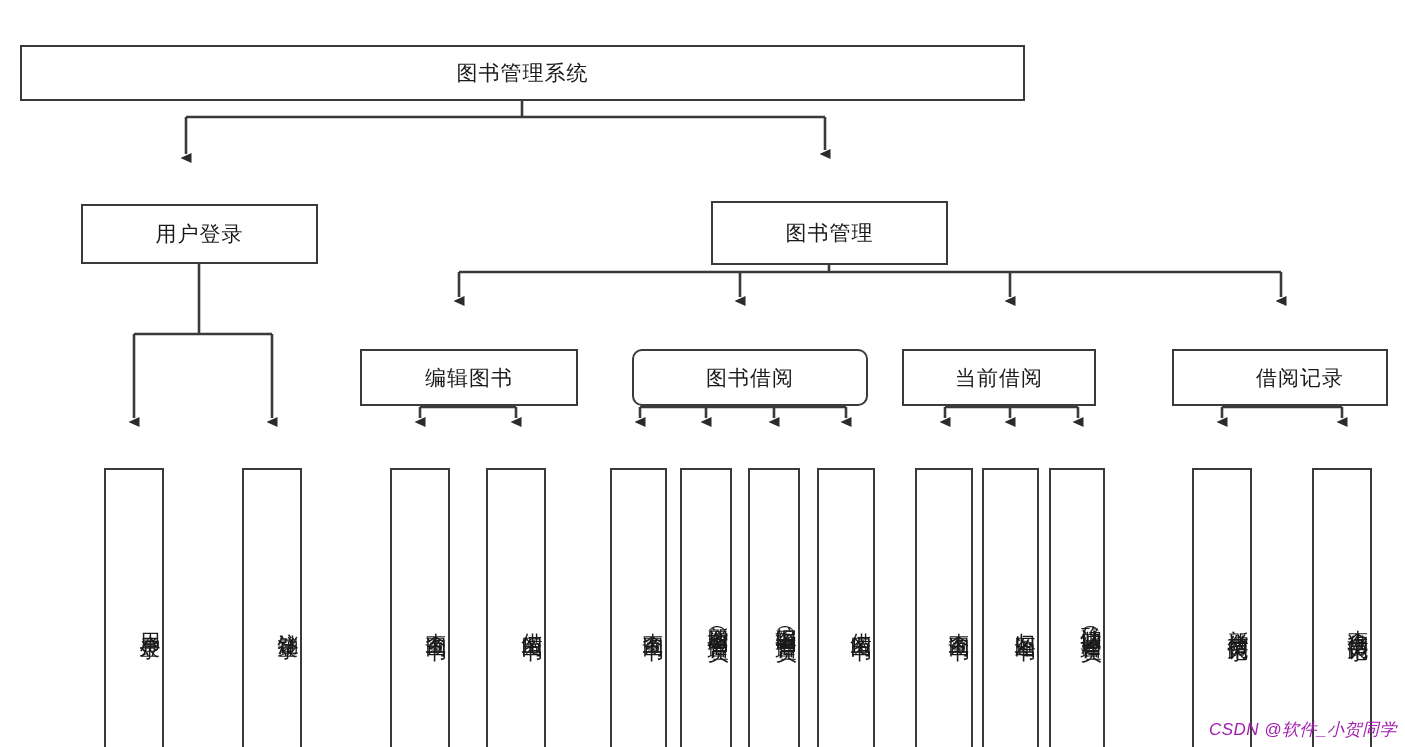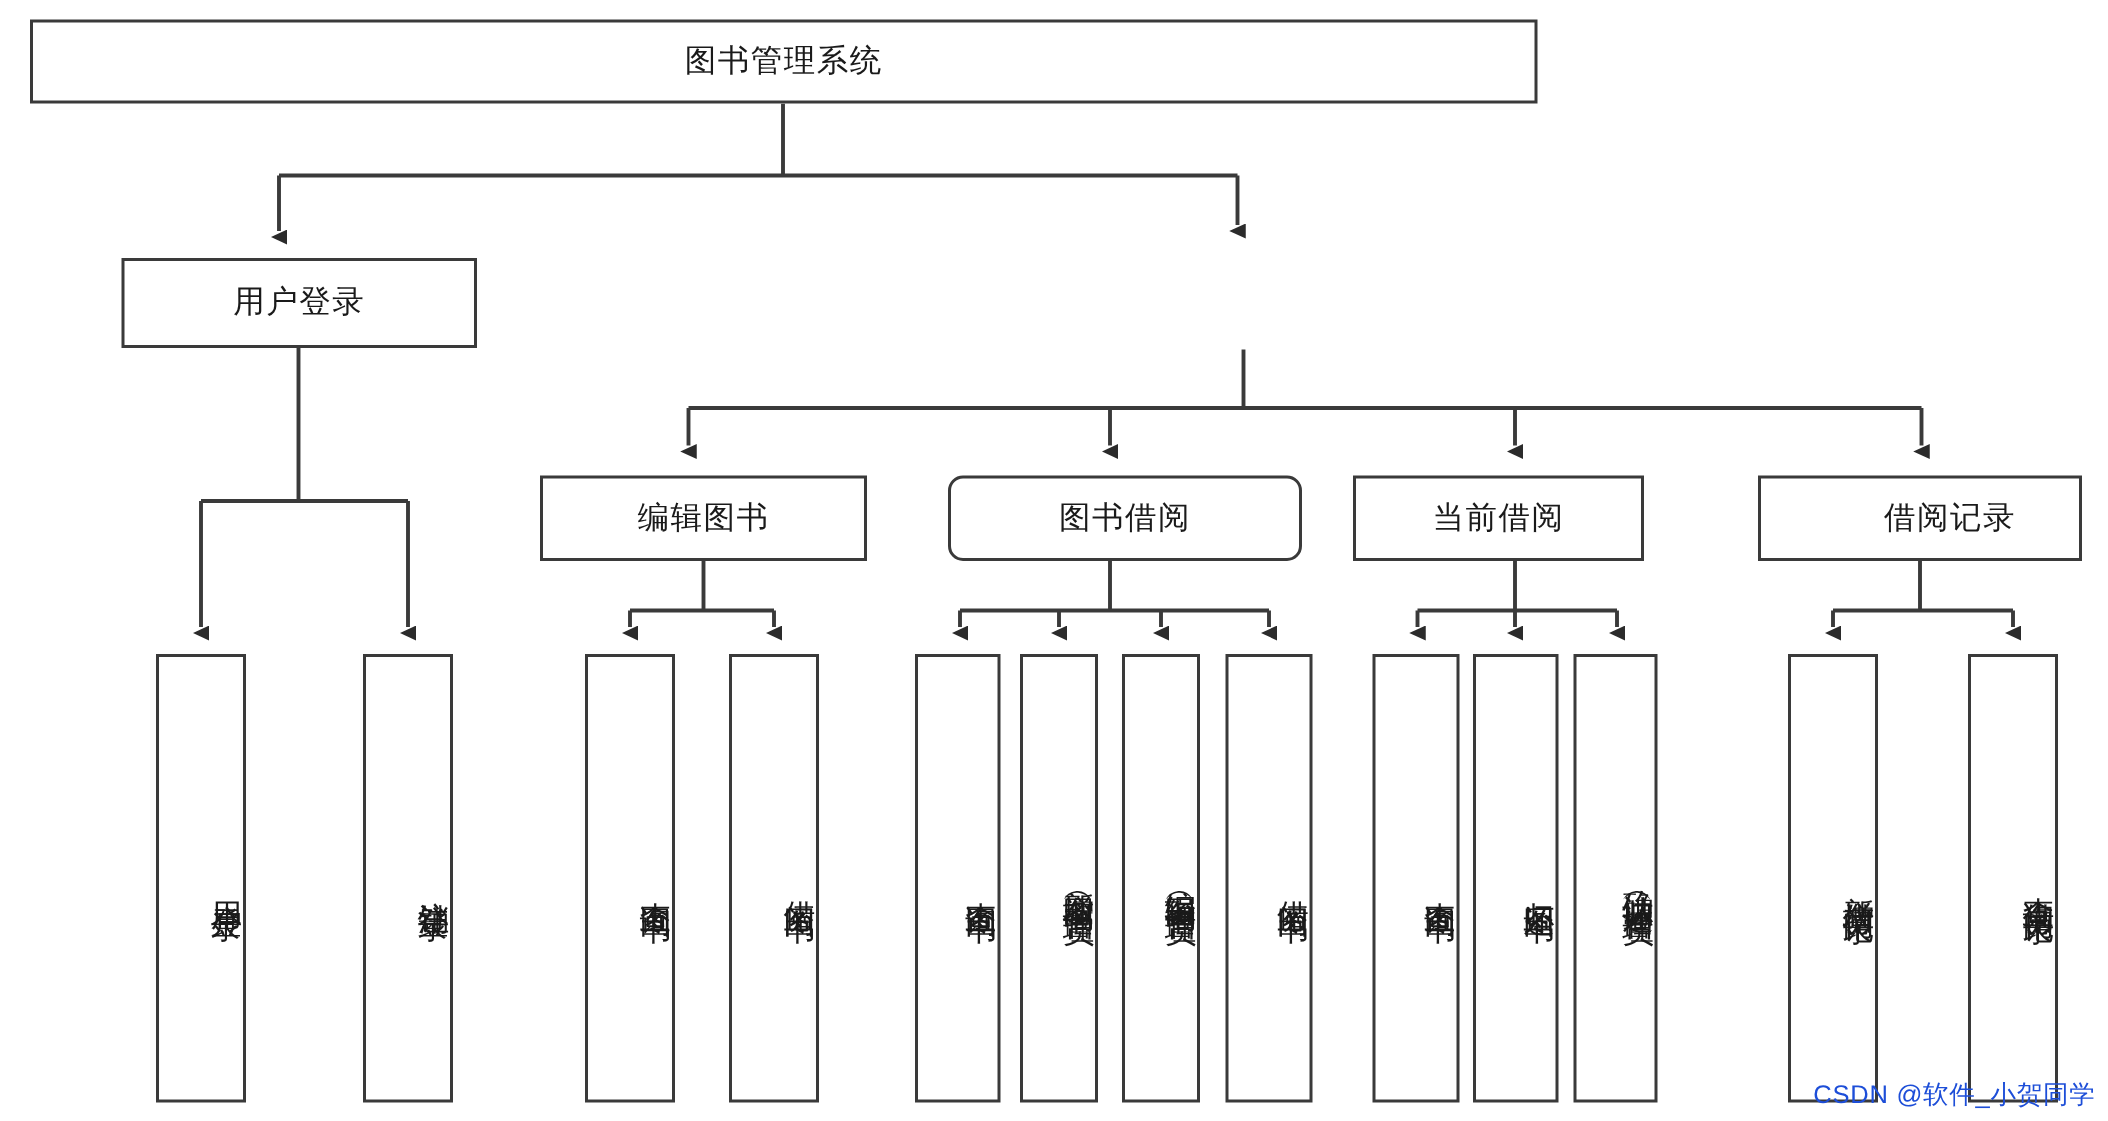--- a/index.html
+++ b/index.html
@@ -28,20 +28,21 @@
   .node {
     position: absolute;
     box-sizing: border-box;
     background: #ffffff;
     border: 2px solid #3a3a3a;
     display: flex;
     align-items: center;
     justify-content: center;
     color: #1a1a1a;
     line-height: 1.12;
+    margin-top: 32px;
   }
   .node.horiz {
     font-size: 21px;
     letter-spacing: 1px;
   }
   .node.vert {
     writing-mode: vertical-rl;
     text-orientation: upright;
     font-size: 21px;
     letter-spacing: 2.5px;
@@ -55,23 +56,24 @@
   }
   .node-label {
     display: block;
     white-space: nowrap;
   }
   .watermark {
     position: absolute;
     right: 8px;
     bottom: 6px;
     font-size: 17px;
-    color: #1d4ed8;
+    color: #a21caf;
     white-space: nowrap;
     letter-spacing: 0.5px;
+    font-style: italic;
   }
 </style>
 </head>
 <body>
 
 <div id="canvas">
 
   <svg id="wires" viewBox="0 0 1405 747" width="1405" height="747">
     <defs>
       <marker id="arrow" markerWidth="10" markerHeight="11" refX="1" refY="5.5" orient="auto" markerUnits="userSpaceOnUse">
@@ -125,20 +127,23 @@
   </svg>
 
   <div class="node horiz" style="left:20px; top:13px; width:1005px; height:56px;">
     <span class="node-label">图书管理系统</span>
   </div>
 
   <div class="node horiz" style="left:81px; top:172px; width:237px; height:60px;">
     <span class="node-label">用户登录</span>
   </div>
 
+  <div class="node horiz" style="left:711px; top:169px; width:237px; height:64px;">
+    <span class="node-label">图书管理</span>
+  </div>
 
   <div class="node horiz" style="left:360px; top:317px; width:218px; height:57px;">
     <span class="node-label">编辑图书</span>
   </div>
 
   <div class="node horiz" style="left:632px; top:317px; width:236px; height:57px;border-radius:10px;">
     <span class="node-label">图书借阅</span>
   </div>
 
   <div class="node horiz" style="left:902px; top:317px; width:194px; height:57px;">

